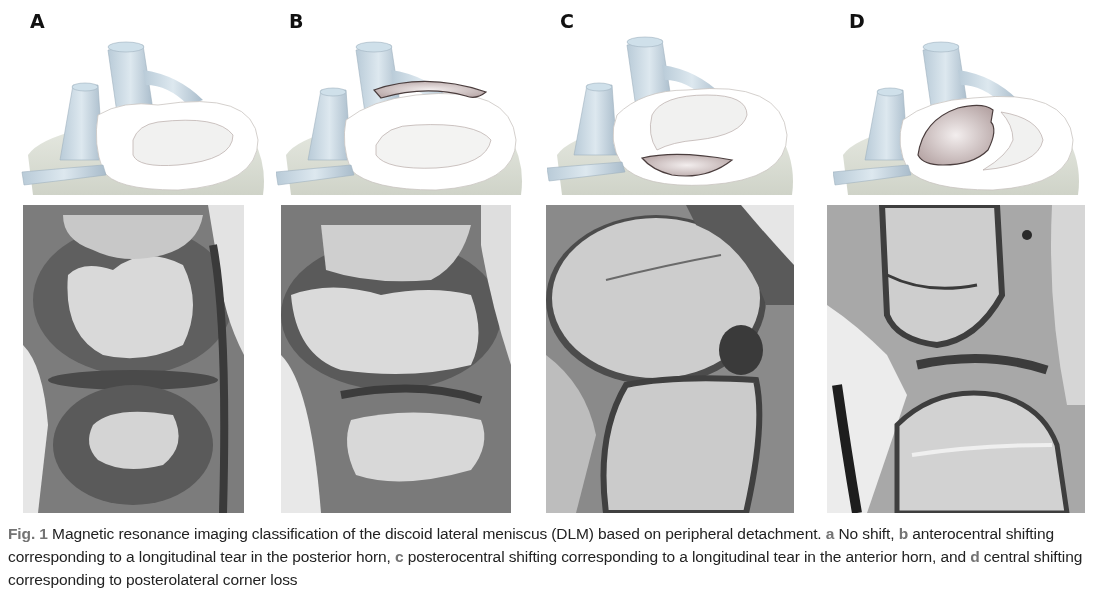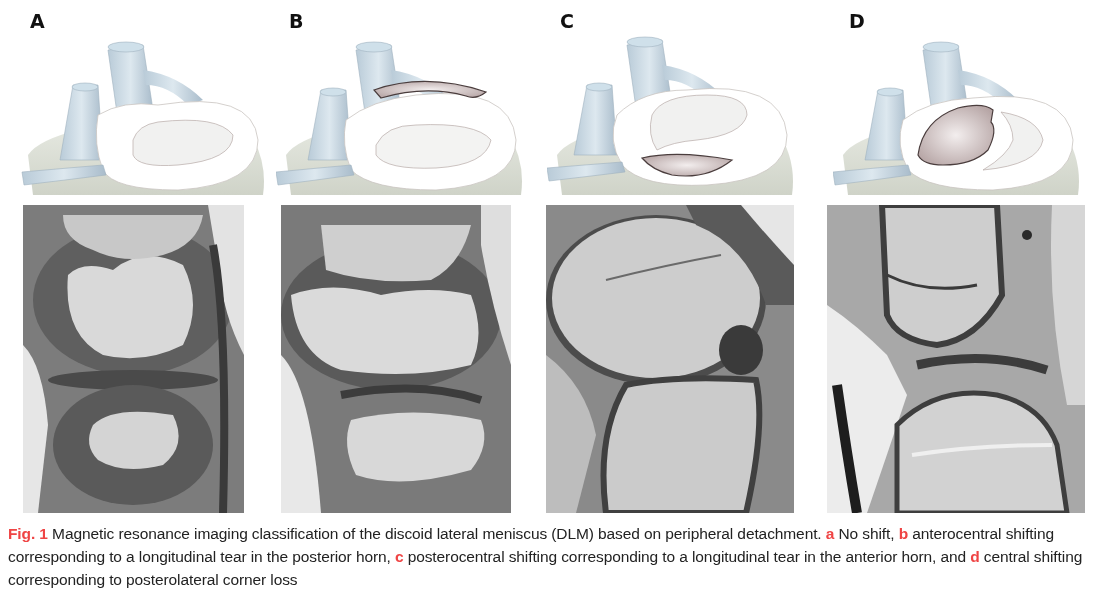--- a/index.html
+++ b/index.html
@@ -1,21 +1,21 @@
 <!DOCTYPE html>
 <html><head>
 <meta charset="utf-8">
 <style>
   html,body{margin:0;padding:0;background:#ffffff;}
   body{width:1098px;height:600px;position:relative;overflow:hidden;font-family:"Liberation Sans",sans-serif;}
   .panel-label{position:absolute;top:10px;font-family:"DejaVu Sans",sans-serif;font-weight:bold;font-size:19px;color:#111;}
   .illus{position:absolute;top:30px;width:260px;height:170px;}
   .mri{position:absolute;top:205px;height:308px;overflow:hidden;background:#8a8a8a;}
   .caption{position:absolute;left:8px;top:522px;width:1080px;font-family:"Liberation Sans",sans-serif;font-size:15.5px;line-height:23px;color:#222;letter-spacing:-0.1px;}
-  .caption b{font-weight:bold;color:#ef4444;}
+  .caption b{font-weight:bold;color:#737373;}
 </style>
 </head>
 <body>
 
 <div class="panel-label" style="left:30px">A</div>
 <div class="panel-label" style="left:289px">B</div>
 <div class="panel-label" style="left:560px">C</div>
 <div class="panel-label" style="left:849px">D</div>
 
 <svg width="0" height="0" style="position:absolute">

